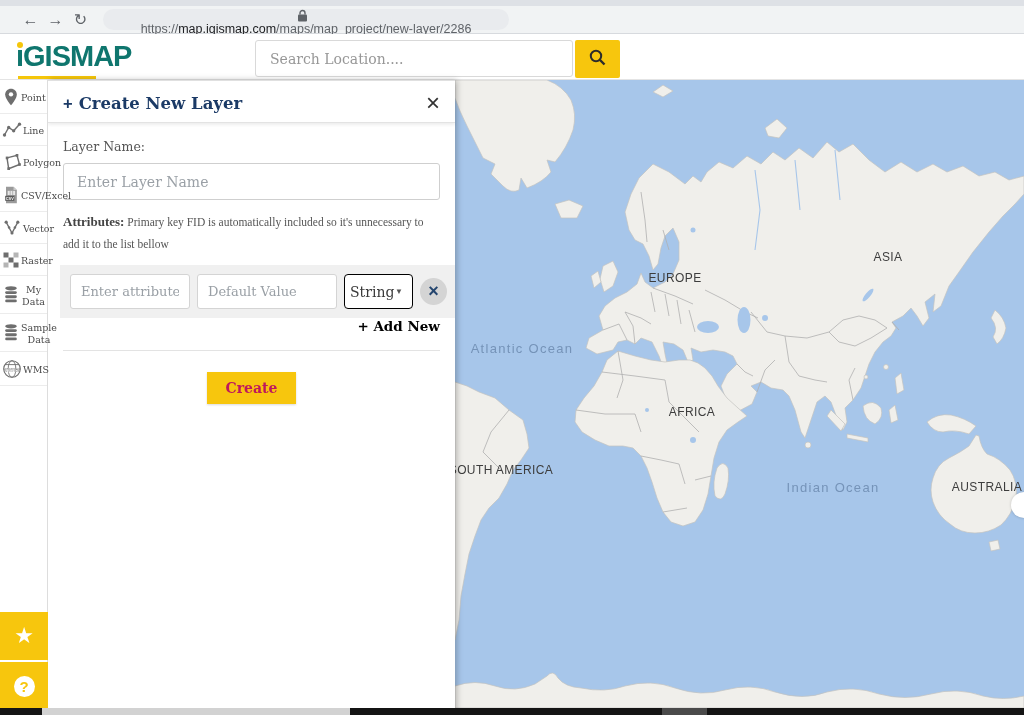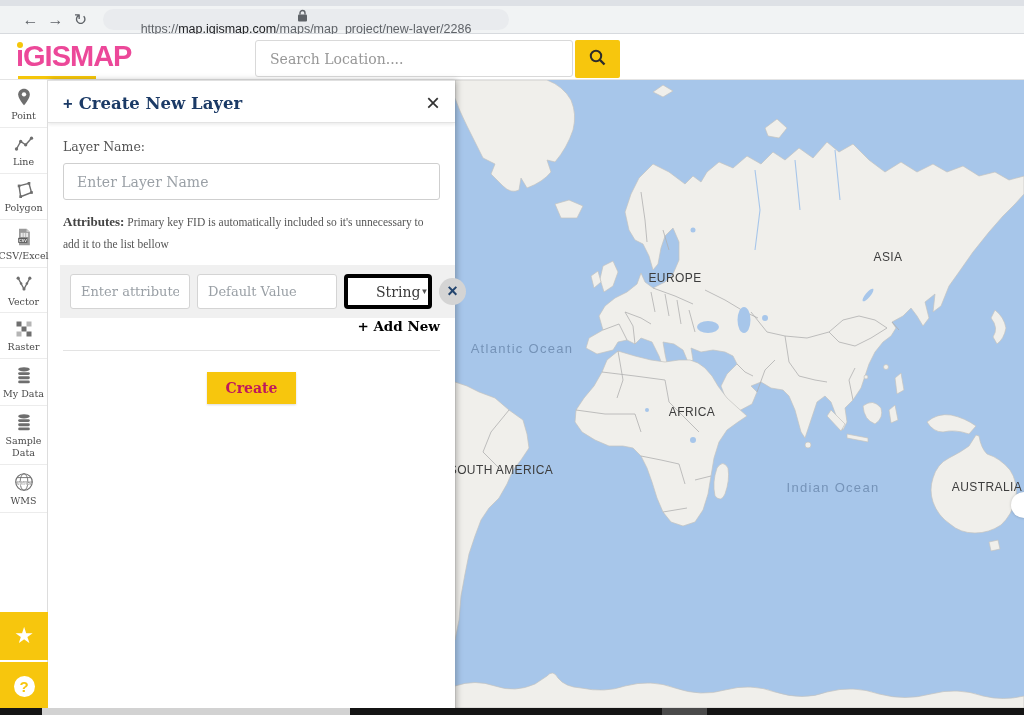--- a/index.html
+++ b/index.html
@@ -14,37 +14,37 @@
   .url-pill { margin-left:10px; width:406px; height:21px; background:#e9ebee; border-radius:11px;
               display:flex; align-items:center; padding:0 12px;flex-direction:column; }
   .lock-icon { margin-right:8px; display:flex; }
   .url-text { font-size:12.5px; color:#5f6368; white-space:nowrap; }
   .url-text .host { color:#202124; }
 
   
   .app-header { position:absolute; left:0; top:34px; width:1024px; height:46px; background:#fff;
                 border-bottom:1px solid #e4e4e4; }
   .logo { position:absolute; left:16px; top:6px; font-weight:bold; font-size:29px; letter-spacing:-1px;
-          color:#ec4899; font-family:"Liberation Sans", sans-serif; }
+          color:#0f766e; font-family:"Liberation Sans", sans-serif; }
   .logo-i { position:relative; }
   .logo-i::after { content:''; position:absolute; left:0.5px; top:1.5px; width:6px; height:6px;
                    border-radius:50%; background:#f5c60a; }
   .logo-underline { position:absolute; left:18px; top:42px; width:78px; height:3px; background:#f5c60a; }
   .search-wrap { position:absolute; left:255px; top:6px; display:flex; }
   .search-input { width:318px; height:37px; border:1px solid #d9d9d9; border-radius:3px; padding:0 14px;
                   font-family:"DejaVu Serif", serif; font-size:14px; color:#444; outline:none; }
   .search-input::placeholder { color:#979797; }
   .search-btn { width:45px; height:38px; margin-left:2px; background:#f7c60d; border:none; border-radius:2px;
                 display:flex; align-items:center; justify-content:center; cursor:pointer; }
 
   
   .sidebar { position:absolute; left:0; top:80px; width:48px; height:635px; background:#fff;
              border-right:1px solid #ddd; z-index:6; }
   .side-item { width:100%; padding:6px 1px 5px; border-bottom:1px solid #ececec; display:flex;
-               flex-direction:column; align-items:center; cursor:pointer; background:#fff; }
+               align-items:center; cursor:pointer; background:#fff; }
   .side-item .lbl { font-family:"DejaVu Serif", serif; font-size:9.5px; color:#4a4a4a; margin-top:2px;
                     text-align:center; line-height:1.25; }
   .side-item svg { display:block; }
   .side-foot { position:absolute; left:0; width:48px; height:48px; background:#f7c60d; display:flex;
                align-items:center; justify-content:center; cursor:pointer; }
   .btn-star { top:532px; }
   .btn-help { top:582px; }
   .star-glyph { color:#fff; font-size:22px; line-height:1; }
   .help-circle { width:21px; height:21px; border-radius:50%; background:#fff; color:#f7c60d;
                  font-weight:bold; font-size:15px; display:flex; align-items:center; justify-content:center; }
@@ -66,22 +66,22 @@
   .attr-note { margin-top:10px; font-family:Liberation Serif, serif; font-size:11.5px; color:#555;
                line-height:1.85; }
   .attr-note b { font-size:13px; color:#444; }
   .attr-row { margin:10px -15px 0 -3px; background:#f0f0f0; padding:9px 8px 9px 10px; display:flex;
               align-items:center; gap:7px; }
   .attr-input { height:35px; border:1px solid #d4d4d4; border-radius:3px; padding:0 10px;
                 font-family:"DejaVu Serif", serif; font-size:13px; color:#444; outline:none; background:#fff; }
   .attr-input::placeholder { color:#9aa0a6; }
   .attr-name { width:120px; }
   .attr-default { width:140px; }
-  .type-select { width:88px; height:35px; background:#fff; border:4px solid #000000; border-radius:4px;
-                 display:flex; align-items:center; padding:0 9px 0 28px; cursor:pointer; }
+  .type-select { width:88px; height:35px; background:#fff; border:1px solid #000000; border-radius:4px;
+                 display:flex; align-items:center; padding:0 9px 0 5px; cursor:pointer; }
   .type-select .val { font-family:"DejaVu Serif", serif; font-size:14px; color:#3a3a3a; flex:1; }
   .type-select .caret { font-size:8px; color:#555; }
   .attr-remove { width:27px; height:27px; border-radius:50%; background:#d4d4d4; border:none; flex:none;
                  display:flex; align-items:center; justify-content:center; cursor:pointer;
                  font-weight:bold; font-size:18px; color:#24456e; line-height:1; padding-bottom:2px; }
   .add-new { text-align:right; font-family:"DejaVu Serif", serif; font-weight:bold;
              font-size:13.5px; color:#000000; cursor:pointer; }
   .panel-divider { border:none; border-top:1px solid #e3e3e3; margin:16px 0 0; }
   .create-btn { display:block; margin:21px auto 0; padding:8px 19px; background:#f7c60d; border:none;
                 border-radius:0; font-family:"DejaVu Serif", serif; font-weight:bold; font-size:14px;

